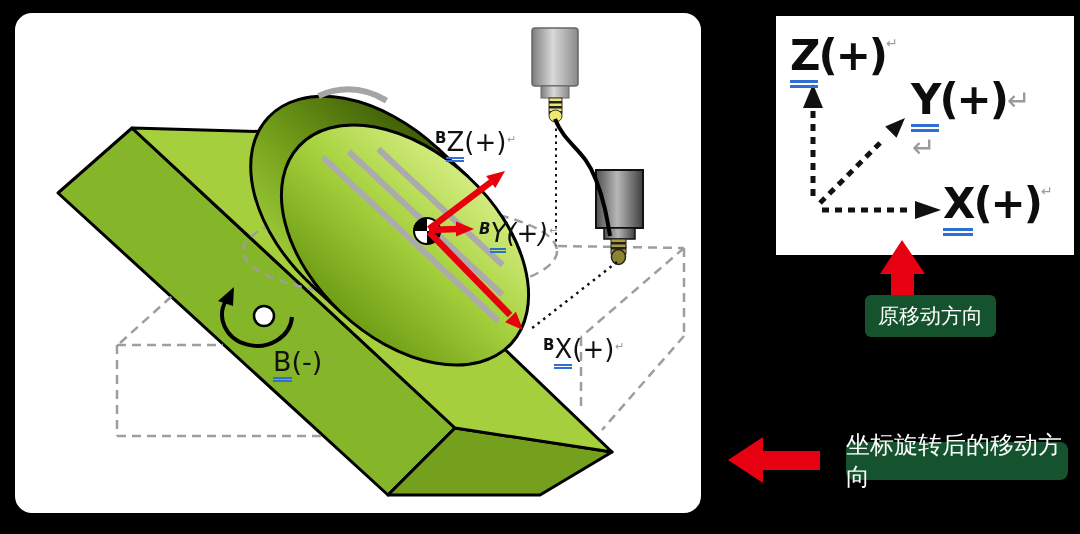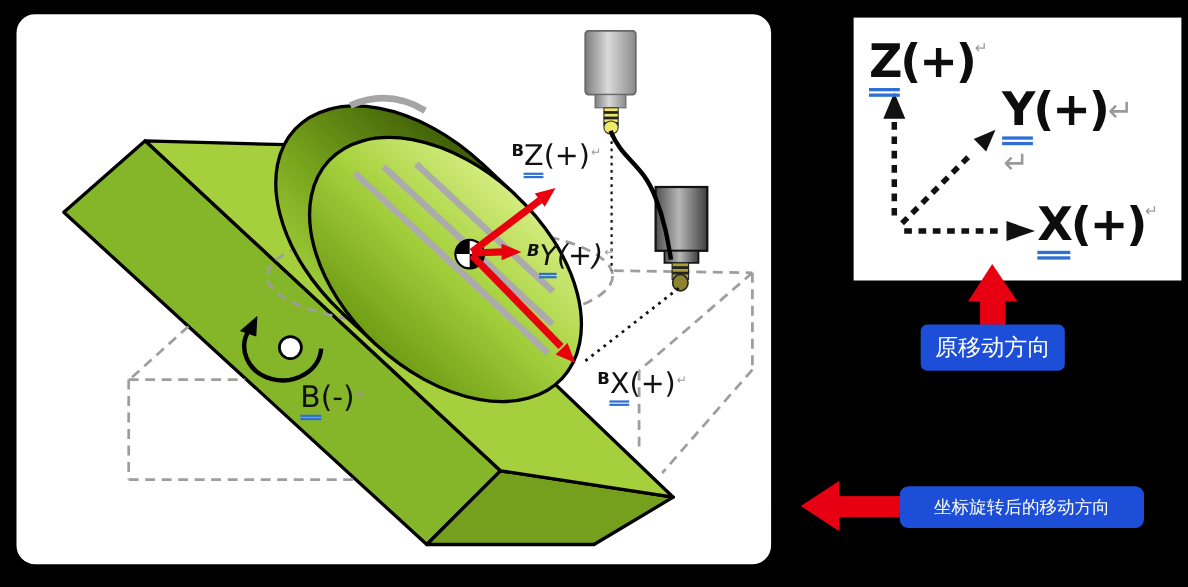--- a/index.html
+++ b/index.html
@@ -13,24 +13,24 @@
   .lbl .sup{font-size:15px;font-weight:bold;vertical-align:8px;}
   .lbl .main{font-size:26px;}
   .lbl .ret{font-size:11px;color:#999;vertical-align:8px;margin-left:1px;}
   .du{border-bottom:5px double #2f6fd3;padding-bottom:0px;}
   .axlbl{position:absolute;z-index:3;color:#0d0d0d;white-space:nowrap;line-height:1;
          font-size:42px;font-weight:bold;letter-spacing:-2px;}
   .axlbl .du{border-bottom:8px double #2f6fd3;}
   .axlbl .ret-sm{font-size:14px;color:#9a9a9a;font-weight:normal;vertical-align:22px;}
   .axlbl .ret-lg{font-size:28px;color:#9a9a9a;font-weight:normal;vertical-align:4px;letter-spacing:0;}
   .stray-ret{position:absolute;z-index:3;font-size:28px;color:#9a9a9a;line-height:1;}
-  .callout{position:absolute;z-index:3;background:#1d4ed8;color:#fff;display:flex;
-           align-items:center;justify-content:center;}
+  .callout{position:absolute;z-index:3;background:#14532d;color:#fff;display:flex;
+           align-items:center;justify-content:center;margin-left:28px;}
   .callout-top{left:837px;top:295px;width:131px;height:42px;border-radius:6px;font-size:21px;}
-  .callout-bottom{left:818px;top:442px;width:222px;height:38px;border-radius:8px;font-size:16px;}
+  .callout-bottom{left:818px;top:442px;width:222px;height:38px;border-radius:8px;font-size:24px;}
 </style>
 </head>
 <body>
 
 <div class="stage">
 
   <div class="panel"></div>
   <div class="axes-box"></div>
 
   <svg class="art" width="1080" height="534" viewBox="0 0 1080 534">
@@ -157,21 +157,21 @@
     <g fill="#e60012">
       <rect x="891" y="270" width="23" height="27"></rect>
       <polygon points="902,240 880,274 925,274"></polygon>
     </g>
     <g fill="#e60012">
       <rect x="762" y="451" width="58" height="19"></rect>
       <polygon points="728,460 763,437 763,483"></polygon>
     </g>
   </svg>
 
-  <div class="lbl" style="left:435px;top:129px;margin-left:30px;">
+  <div class="lbl" style="left:435px;top:129px;">
     <span class="sup">B</span><span class="main"><span class="du">Z</span><span>(+)</span></span><span class="ret">↵</span>
   </div>
   <div class="lbl" style="left:479px;top:220px;font-style:italic;">
     <span class="sup">B</span><span class="main"><span class="du">Y</span><span>(+)</span></span><span class="ret">↵</span>
   </div>
   <div class="lbl" style="left:543px;top:336px;">
     <span class="sup">B</span><span class="main"><span class="du">X</span><span>(+)</span></span><span class="ret">↵</span>
   </div>
   <div class="lbl" style="left:273px;top:348px;">
     <span class="main" style="font-size:27px;"><span class="du">B</span><span>(-)</span></span><span class="ret">↵</span>

